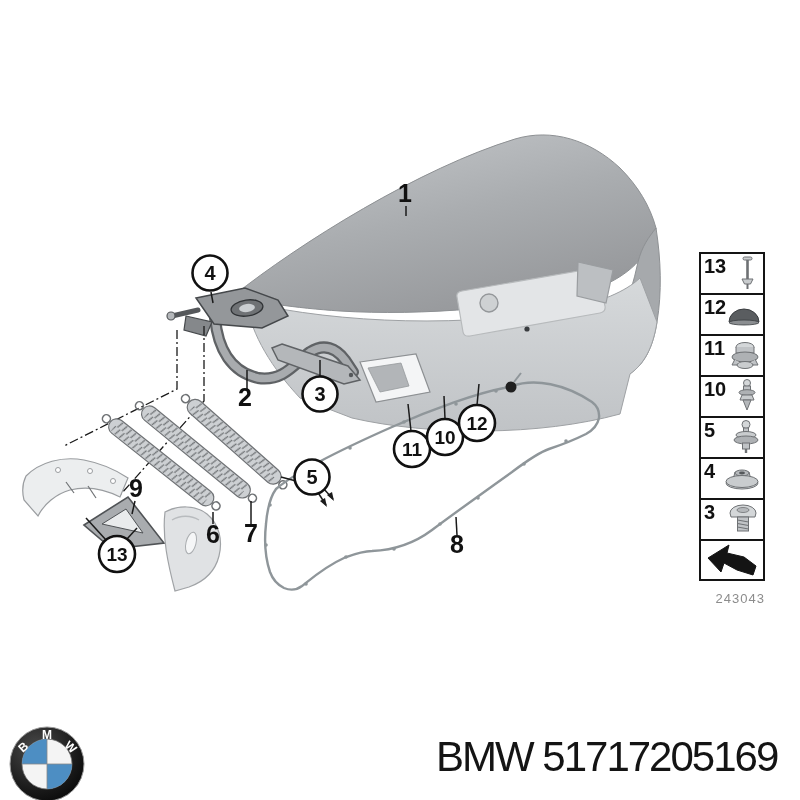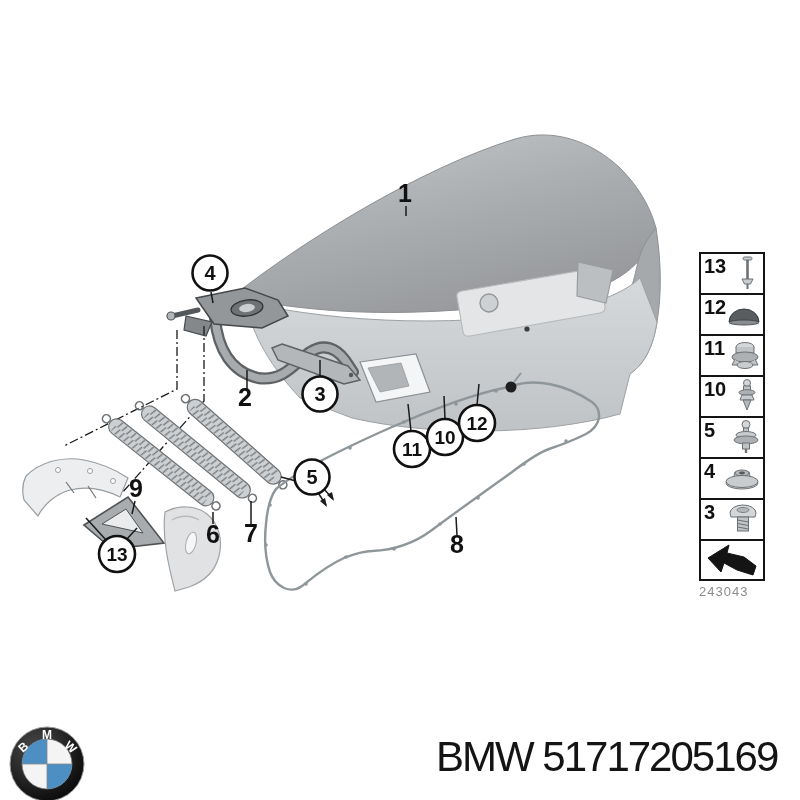--- a/index.html
+++ b/index.html
@@ -10,21 +10,21 @@
   .stage{position:absolute;left:0;top:0;width:800px;height:800px;}
   svg text{font-family:"Liberation Sans", sans-serif;}
 
   
   .legend{position:absolute;left:699px;top:252px;width:66px;}
   .legend-box{border:2px solid #141414;background:#fff;}
   .legend-row{position:relative;height:39px;border-bottom:2px solid #141414;}
   .legend-row:last-child{border-bottom:none;}
   .legend-num{position:absolute;left:3px;top:1px;font-size:20px;font-weight:bold;color:#111;}
   .legend-ico{position:absolute;right:1px;top:1px;}
-  .legend-code{margin-top:3px;text-align:left;font-size:13px;color:#8c8c8c;letter-spacing:1px;}
+  .legend-code{margin-top:10px;text-align:right;font-size:13px;color:#8c8c8c;letter-spacing:1px;}
 
   
   .caption-logo{position:absolute;left:9px;top:726px;width:76px;height:76px;}
   .caption-text{
     position:absolute;left:404px;top:733px;width:396px;
     font-size:42px;letter-spacing:-2px;color:#141414;white-space:nowrap;margin-left:32px;
   }
 </style>
 </head>
 <body>

